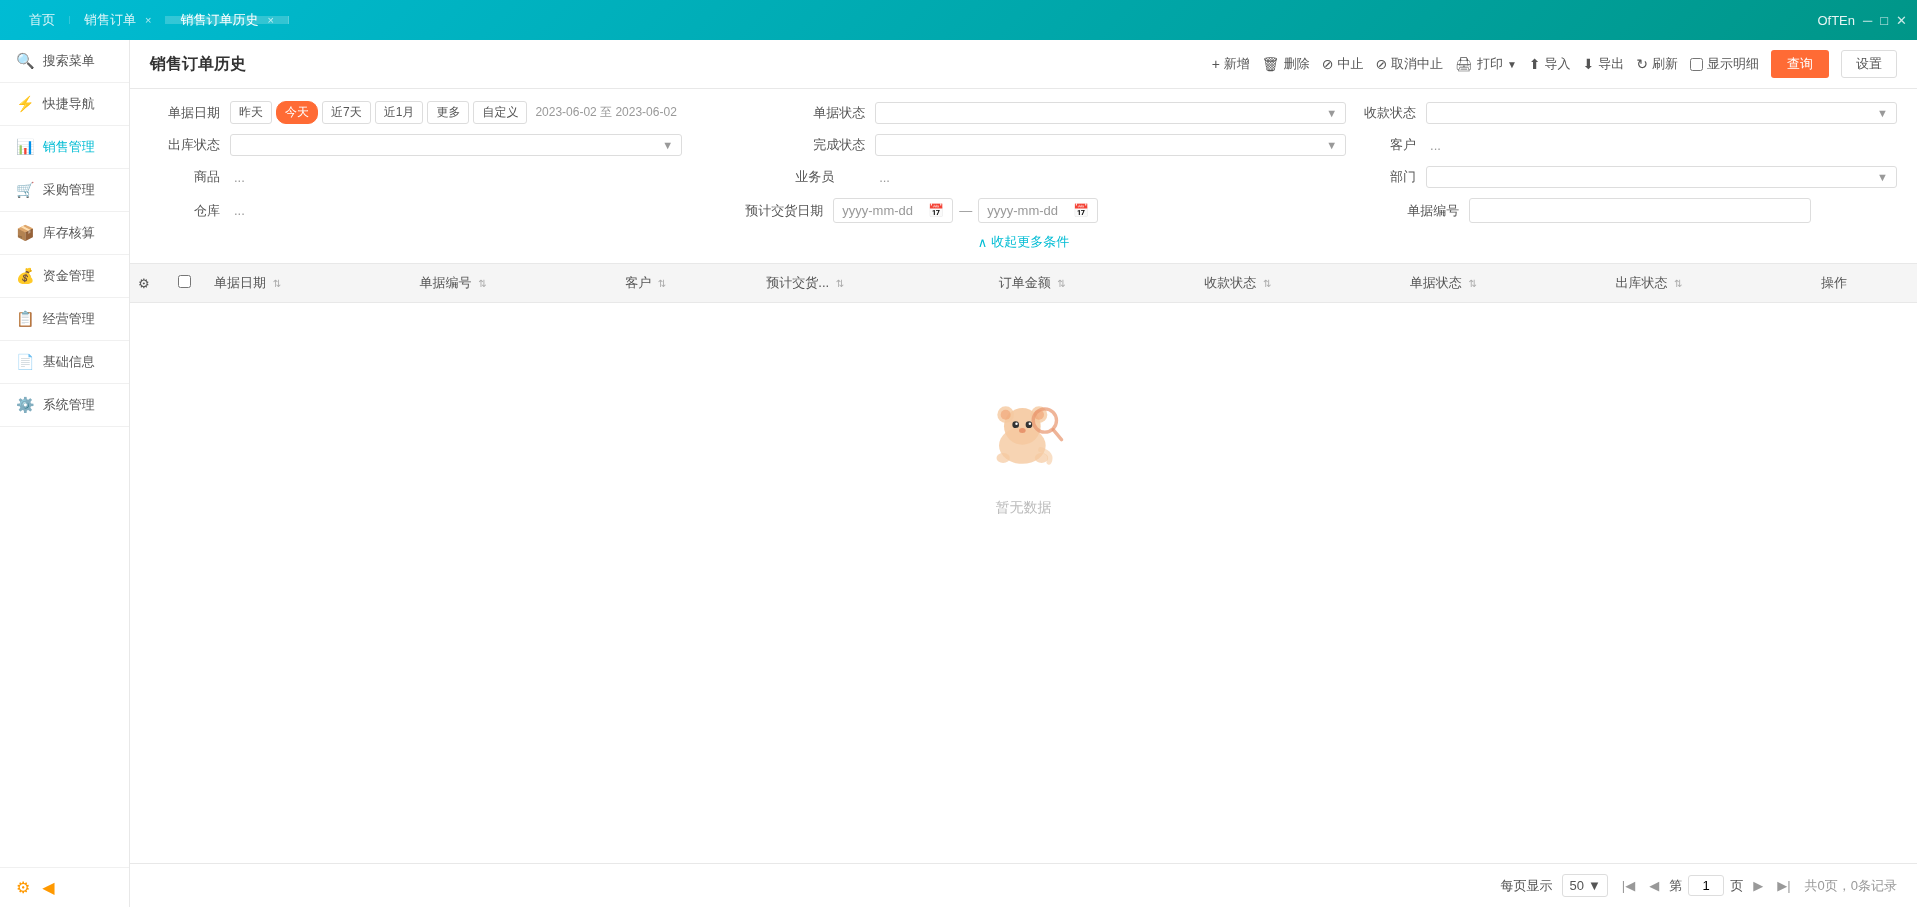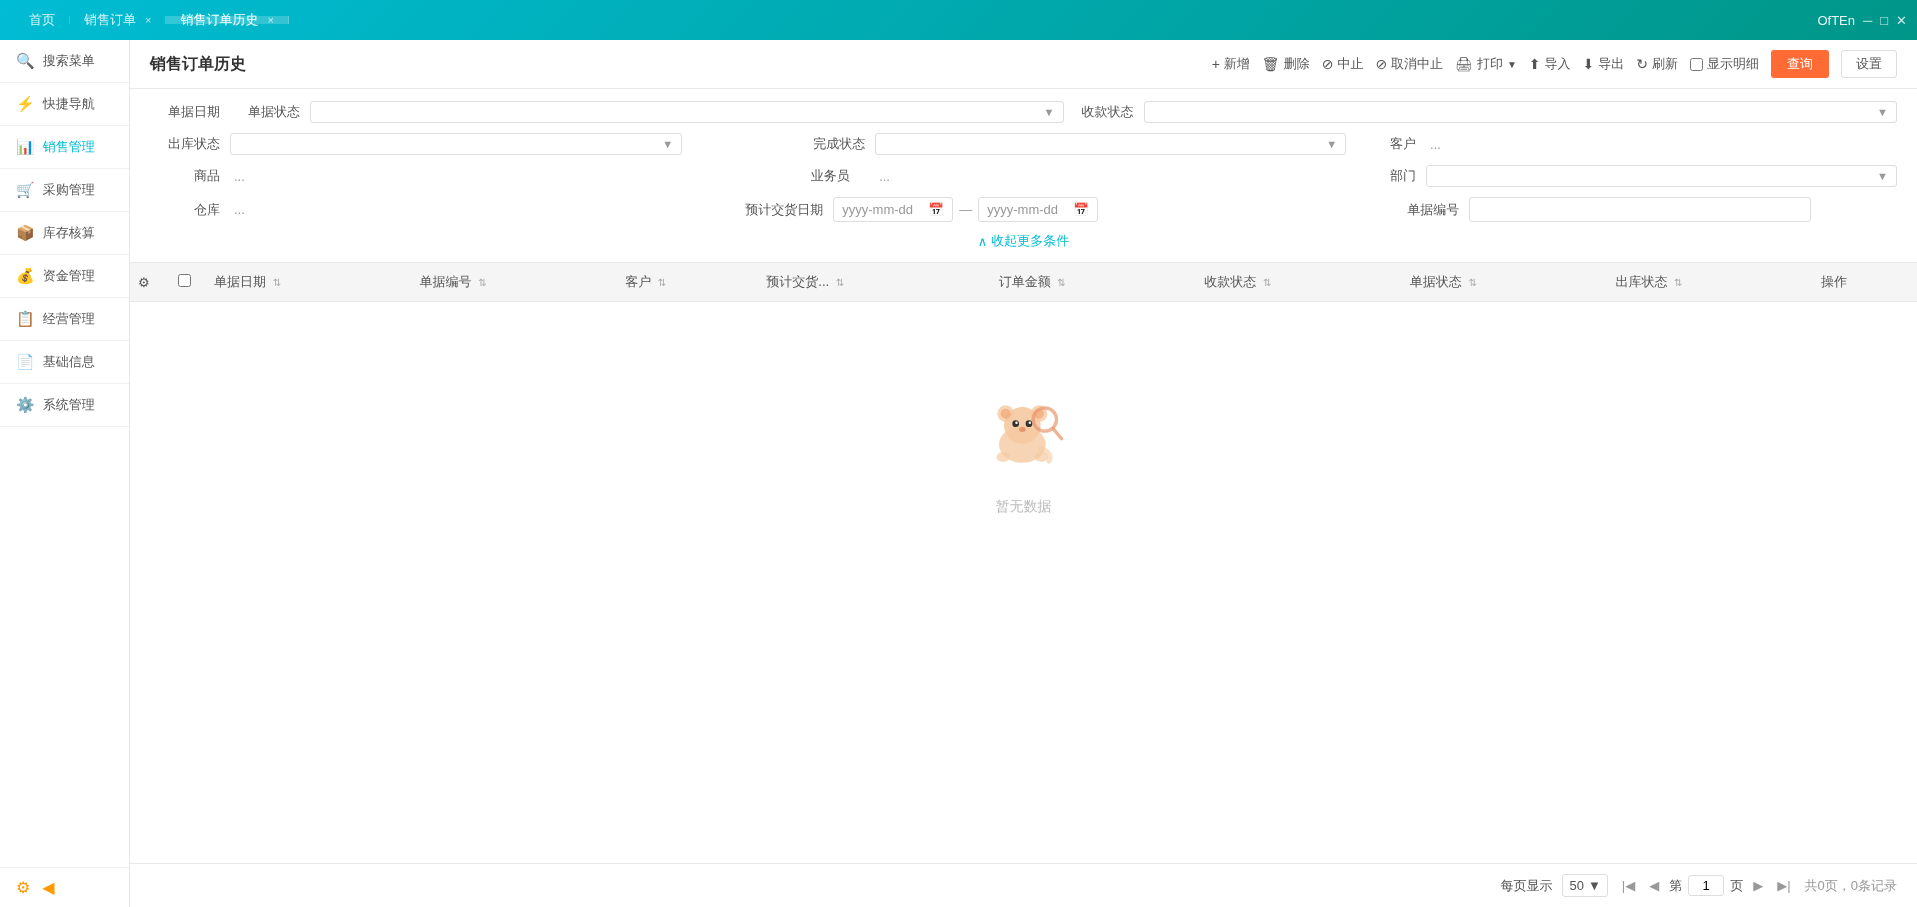--- a/index.html
+++ b/index.html
@@ -368,20 +368,31 @@
         </label>
         <button class="btn-primary">查询</button>
         <button class="btn-setting">设置</button>
       </div>
     </div>
 
     <div class="filter-area">
 
       <div class="filter-row">
         <span class="filter-label">单据日期</span>
+        <div class="filter-control" style="flex:1.2">
+          <div class="date-shortcuts">
+            <button class="date-btn">昨天</button>
+            <button class="date-btn active">今天</button>
+            <button class="date-btn">近7天</button>
+            <button class="date-btn">近1月</button>
+            <button class="date-btn">更多</button>
+            <button class="date-btn">自定义</button>
+          </div>
+          <span class="date-range">2023-06-02 至 2023-06-02</span>
+        </div>
         <span class="filter-label" style="width:80px;text-align:right;padding-right:10px;flex-shrink:0">单据状态</span>
         <div class="filter-control" style="flex:1">
           <div class="filter-select" style="width:100%">
             <span style="color:#ccc"></span>
             <span class="chevron">▼</span>
           </div>
         </div>
         <span class="filter-label" style="width:80px;text-align:right;padding-right:10px;flex-shrink:0">收款状态</span>
         <div class="filter-control" style="flex:1">
           <div class="filter-select" style="width:100%">
@@ -410,21 +421,21 @@
         <div class="filter-control" style="flex:1">
           <span class="filter-input-dots">...</span>
         </div>
       </div>
 
       <div class="filter-row">
         <span class="filter-label">商品</span>
         <div class="filter-control" style="flex:1.2">
           <span class="filter-input-dots">...</span>
         </div>
-        <span class="filter-label" style="width:80px;text-align:center;padding-right:10px;flex-shrink:0">业务员</span>
+        <span class="filter-label" style="width:80px;text-align:left;padding-right:10px;flex-shrink:0">业务员</span>
         <div class="filter-control" style="flex:1">
           <span class="filter-input-dots">...</span>
         </div>
         <span class="filter-label" style="width:80px;text-align:right;padding-right:10px;flex-shrink:0">部门</span>
         <div class="filter-control" style="flex:1">
           <div class="filter-select" style="width:100%">
             <span style="color:#ccc"></span>
             <span class="chevron">▼</span>
           </div>
         </div>

